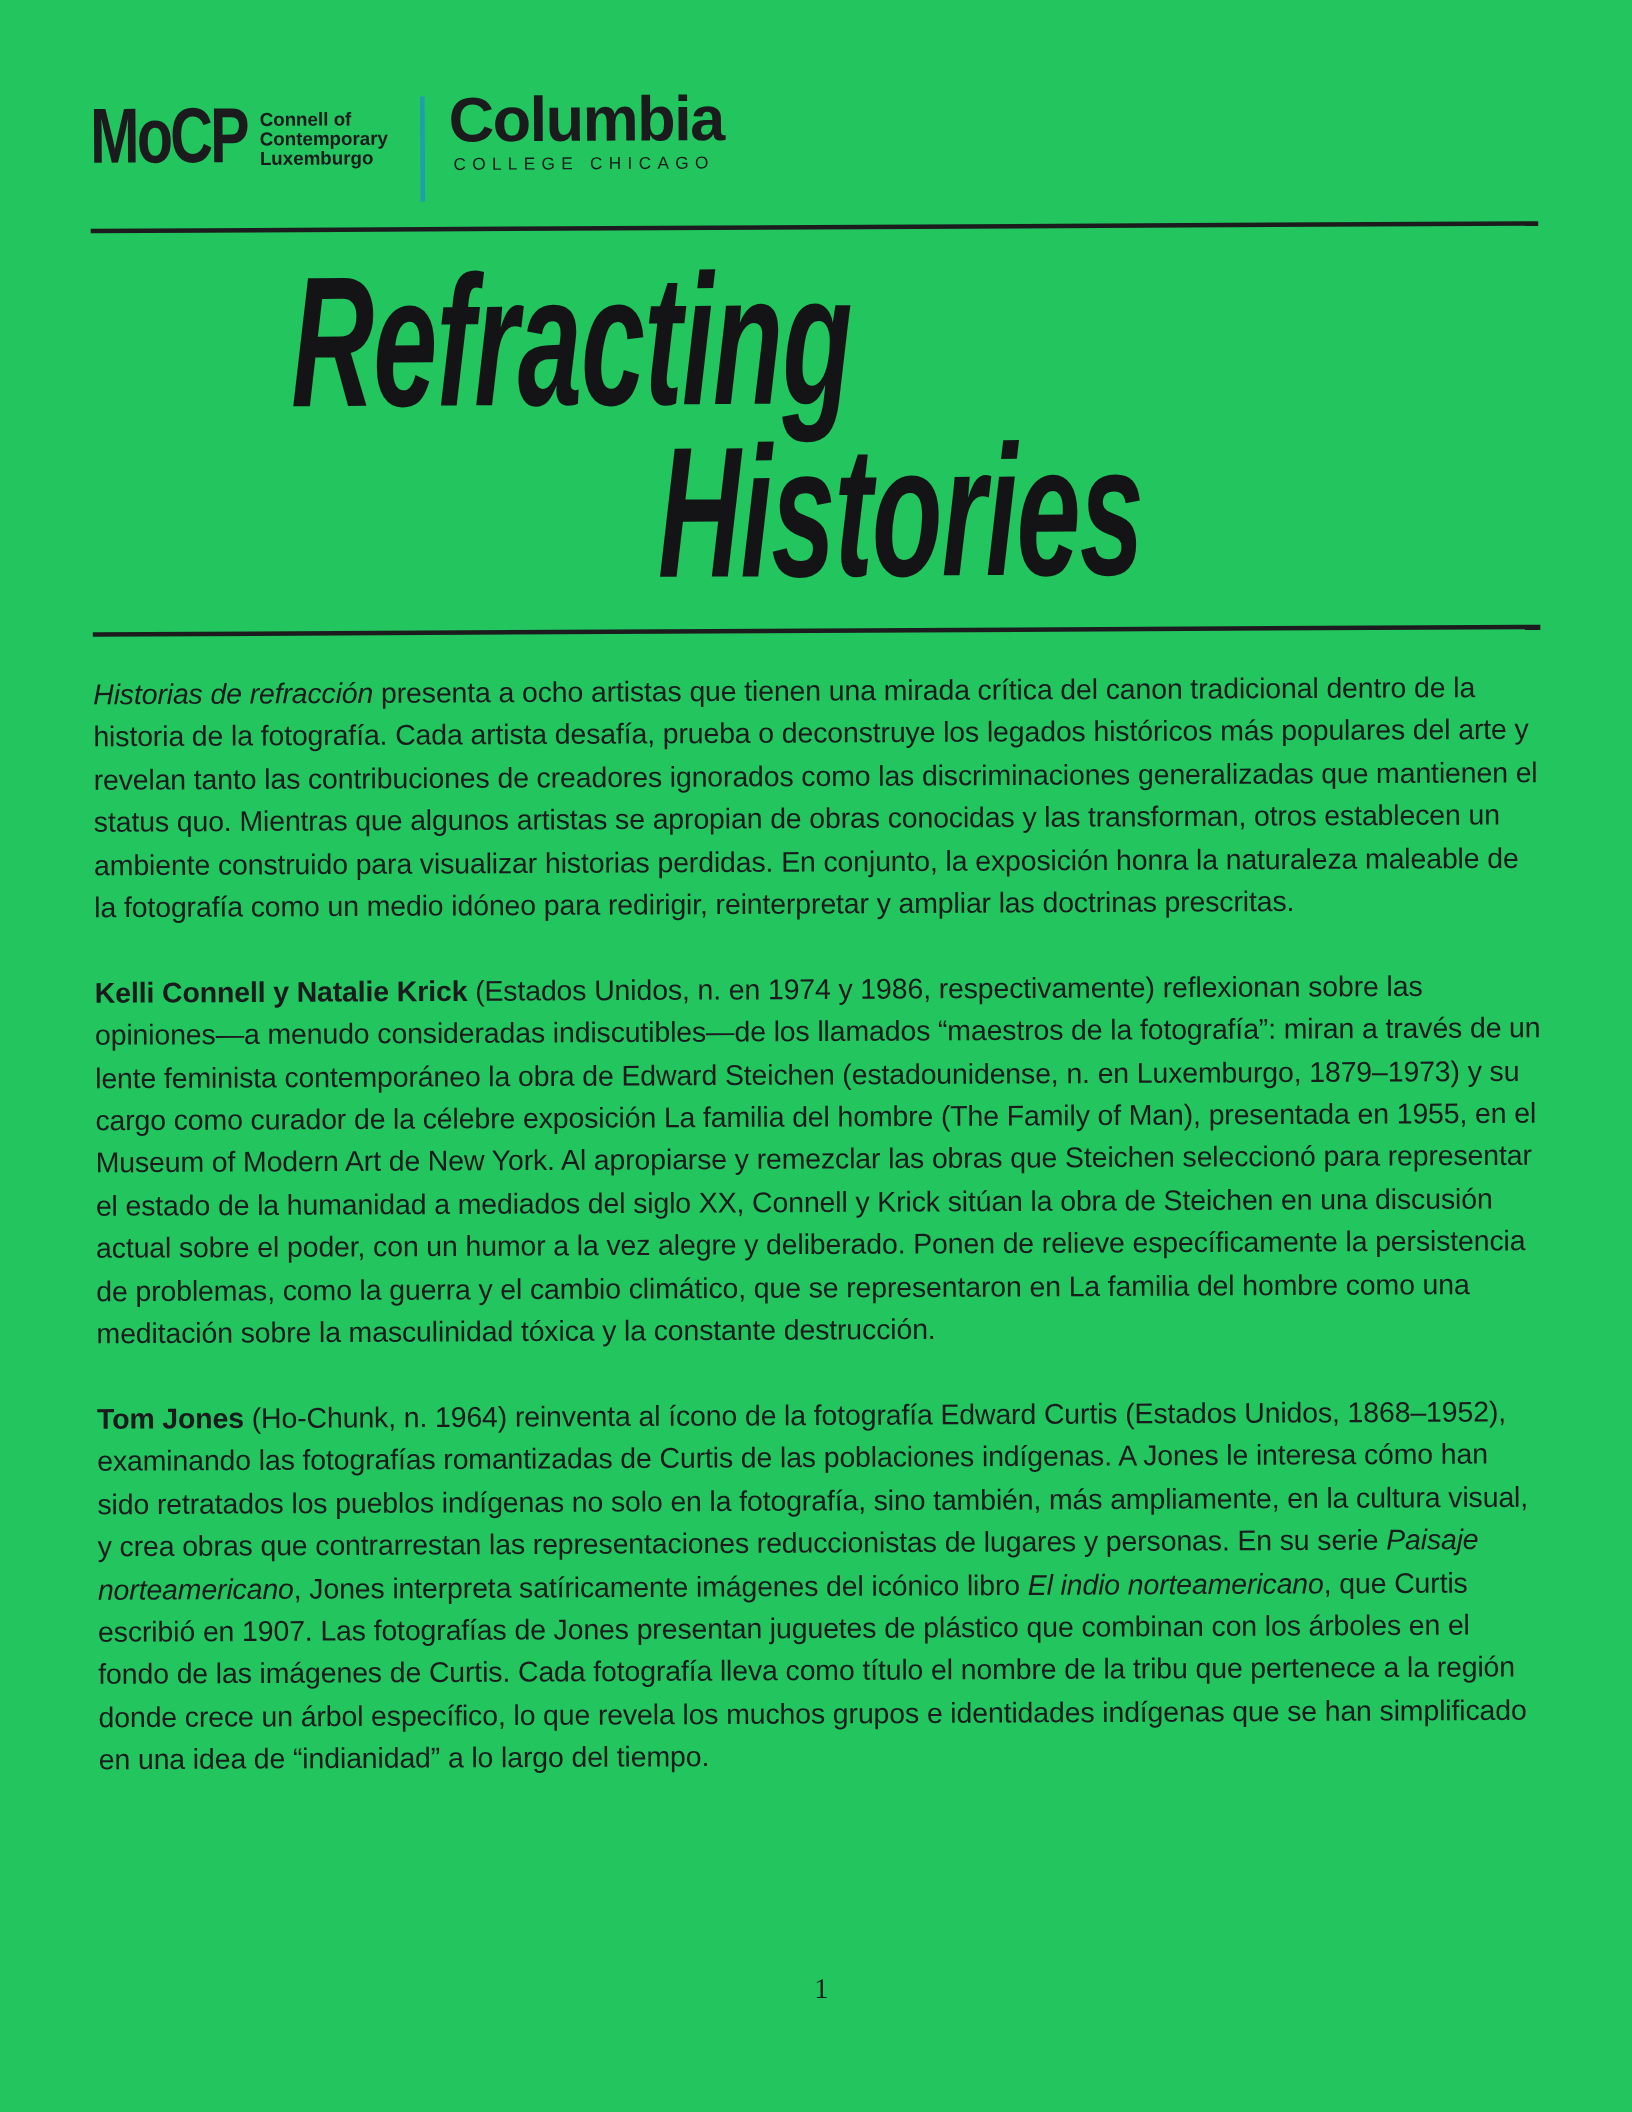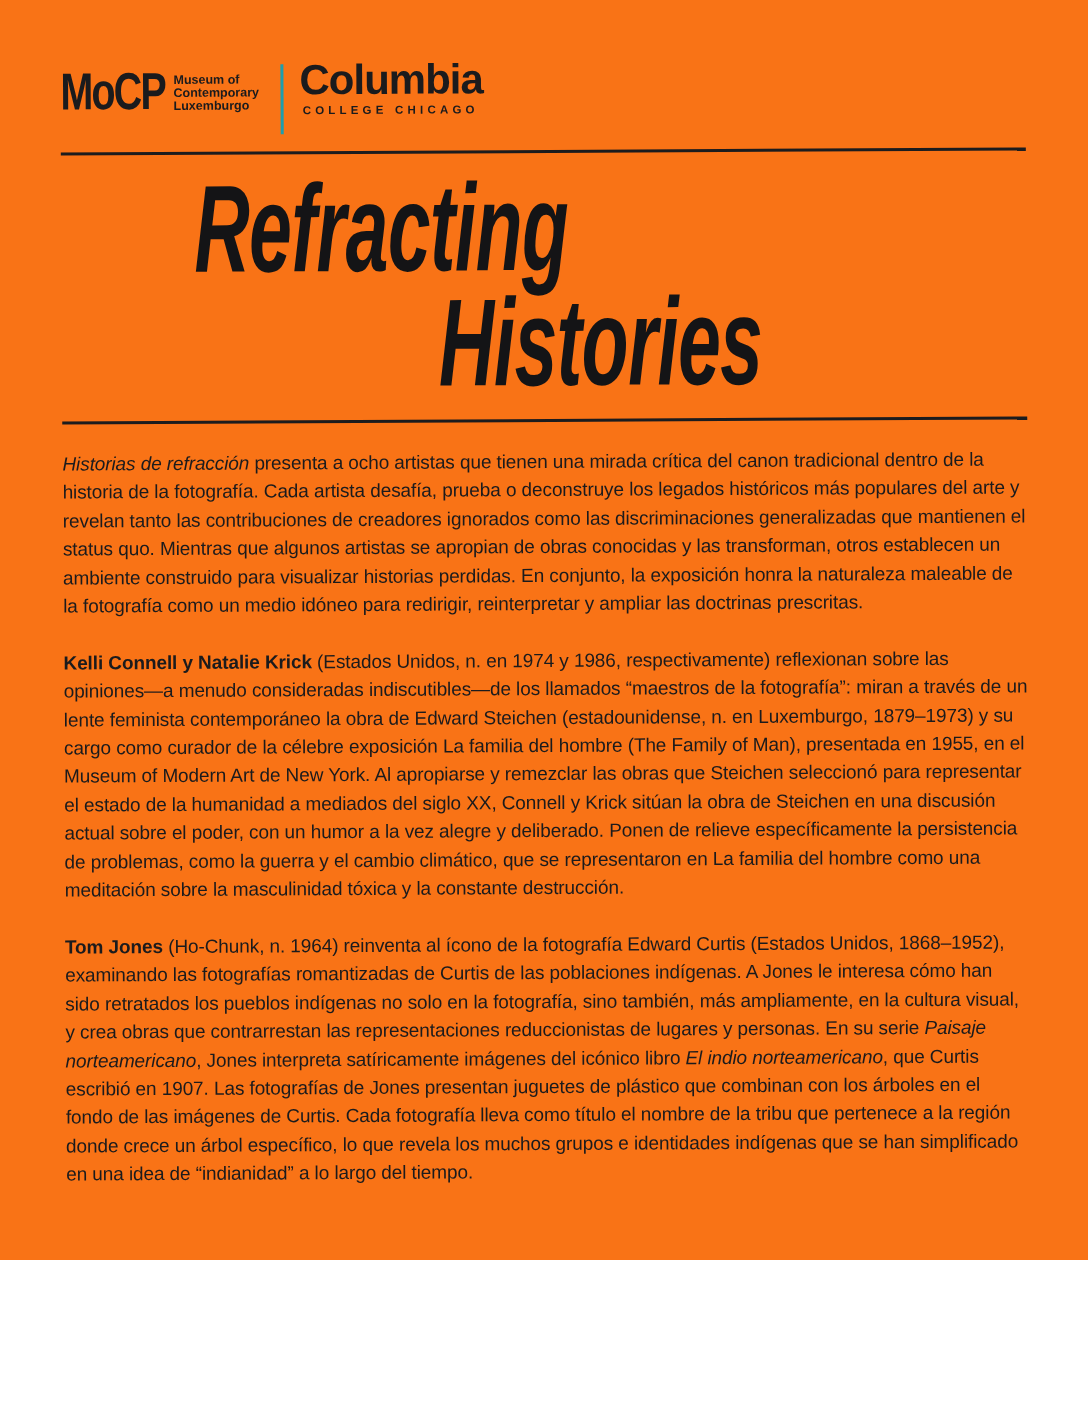--- a/index.html
+++ b/index.html
@@ -1,20 +1,20 @@
 <!DOCTYPE html>
 <html><head>
 <meta charset="utf-8">
 <style>
   html, body { margin: 0; padding: 0; background: #ffffff; }
   .sheet {
     position: relative;
     width: 1088px;
-    height: 1260px;
-    background: #f97316;
+    height: 1408px;
+    background: #22c55e;
     overflow: hidden;
     font-family: "Liberation Sans", sans-serif;
     color: #1a1a1a;
   }
   .sheet-inner {
     position: absolute;
     inset: 0;
     transform: rotate(-0.3deg);
     transform-origin: 50% 45%;
   }
@@ -37,21 +37,21 @@
     position: absolute; left: 220px; top: 0;
     width: 2.5px; height: 70px;
   }
   .columbia-name {
     position: absolute; left: 239px; top: -6px;
     font-size: 42px; font-weight: bold; letter-spacing: -1px;
     line-height: 44px; white-space: nowrap; color: #1b1b1d;
   }
   .columbia-sub {
     position: absolute; left: 242px; top: 40px;
-    font-size: 11.5px; font-weight: bold; letter-spacing: 4.2px;
+    font-size: 11.5px; font-weight: normal; letter-spacing: 4.2px;
     white-space: nowrap; color: #1b1b1d;
   }
 
   
   .rule {
     position: absolute; left: 63px; width: 965px; height: 3px;
     background: #1c1c1e;
   }
   .rule-top { top: 150px; }
   .rule-bottom { top: 419px; }
@@ -88,21 +88,21 @@
 </style>
 </head>
 <body>
 
 <div class="sheet">
   <div class="sheet-inner">
 
     <header class="masthead">
       <div class="mocp-abbr">MoCP</div>
       <div class="mocp-sub">
-        <div>Museum of</div>
+        <div>Connell of</div>
         <div>Contemporary</div>
         <div>Luxemburgo</div>
       </div>
       <div class="logo-divider" style="background: rgb(30, 158, 174);"></div>
       <div class="columbia-name">Columbia</div>
       <div class="columbia-sub">COLLEGE CHICAGO</div>
     </header>
 
     <div class="rule rule-top"></div>
 

